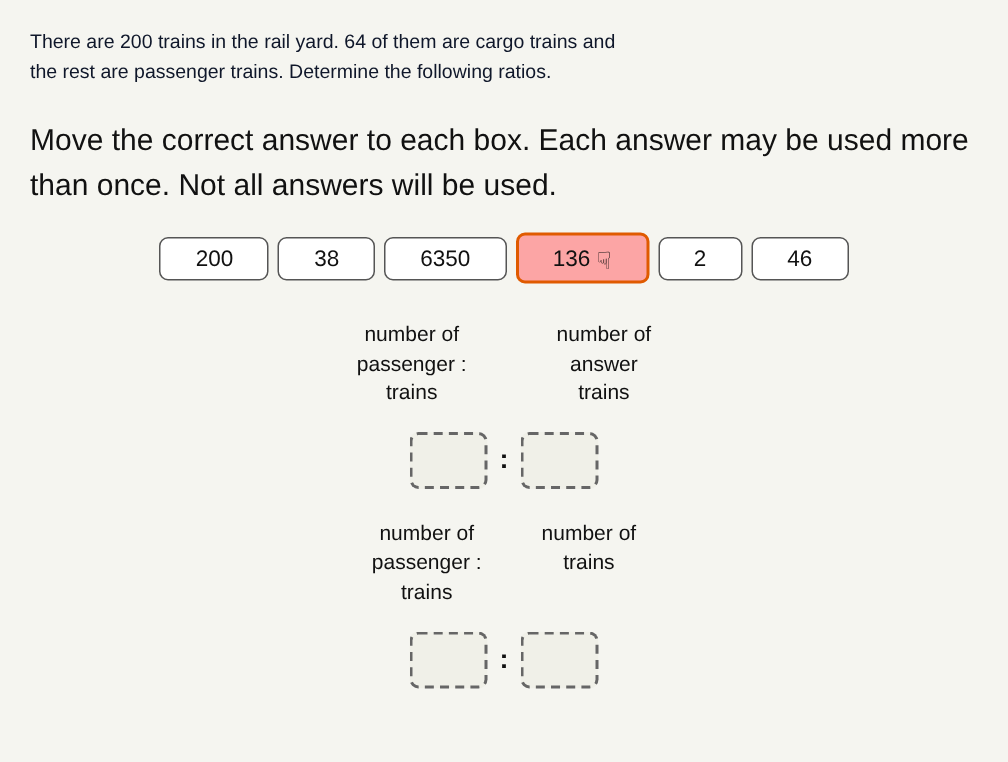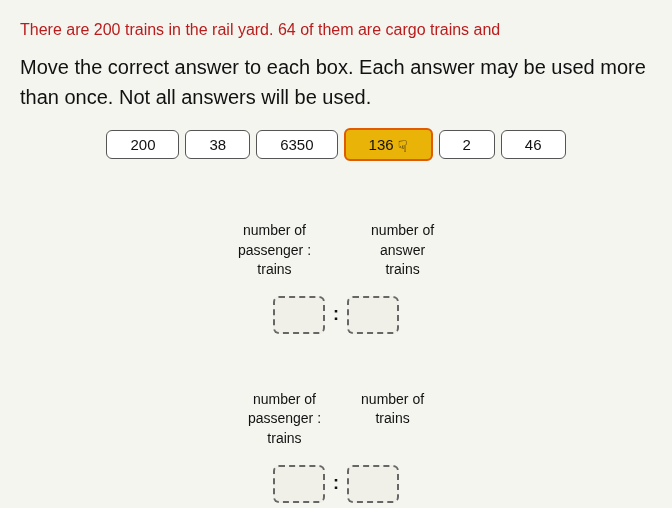--- a/index.html
+++ b/index.html
@@ -11,24 +11,24 @@
       font-size: 15px;
       color: #111;
       overflow: hidden;
     }
 
     .container {
       padding: 18px 20px 10px 20px;
     }
 
     .problem-text {
-      font-size: 16px;
+      font-size: 13px;
       line-height: 1.5;
-      margin-bottom: 10px;
-      color: #b91c1c;
+      margin-bottom: 22px;
+      color: #0f172a;
     }
 
     .instruction-text {
       font-size: 20px;
       line-height: 1.5;
       margin-bottom: 16px;
       color: #111;
     }
 
     .answer-tiles {
@@ -45,42 +45,41 @@
       padding: 5px 23px;
       font-size: 15px;
       background: #fff;
       min-width: 36px;
       text-align: center;
       cursor: grab;
     }
 
     .tile.highlighted {
       border: 2.5px solid #e05a00;
-      background: #eab308;
+      background: #fca5a5;
     }
 
     .ratios-section {
       display: flex;
       justify-content: center;
       gap: 60px;
     }
 
     .ratio-group {
       display: flex;
       flex-direction: column;
       align-items: center;
     }
 
     .ratio-label {
       text-align: center;
       font-size: 14px;
       line-height: 1.4;
       margin-bottom: 8px;
       color: #111;
-      margin-top: 36px;
     }
 
     .ratio-boxes {
       display: flex;
       align-items: center;
       gap: 8px;
     }
 
     .drop-box {
       width: 52px;
@@ -96,20 +95,21 @@
       color: #111;
     }
   </style>
 </head>
 <body>
 
 <div class="container">
 
   <div class="problem-text">
     <span>There are 200 trains in the rail yard. 64 of them are cargo trains and</span><br>
+    <span>the rest are passenger trains. Determine the following ratios.</span>
   </div>
 
   <div class="instruction-text">
     <span>Move the correct answer to each box. Each answer may be used more</span><br>
     <span>than once. Not all answers will be used.</span>
   </div>
 
   <div class="answer-tiles">
     <div class="tile">200</div>
     <div class="tile">38</div>

